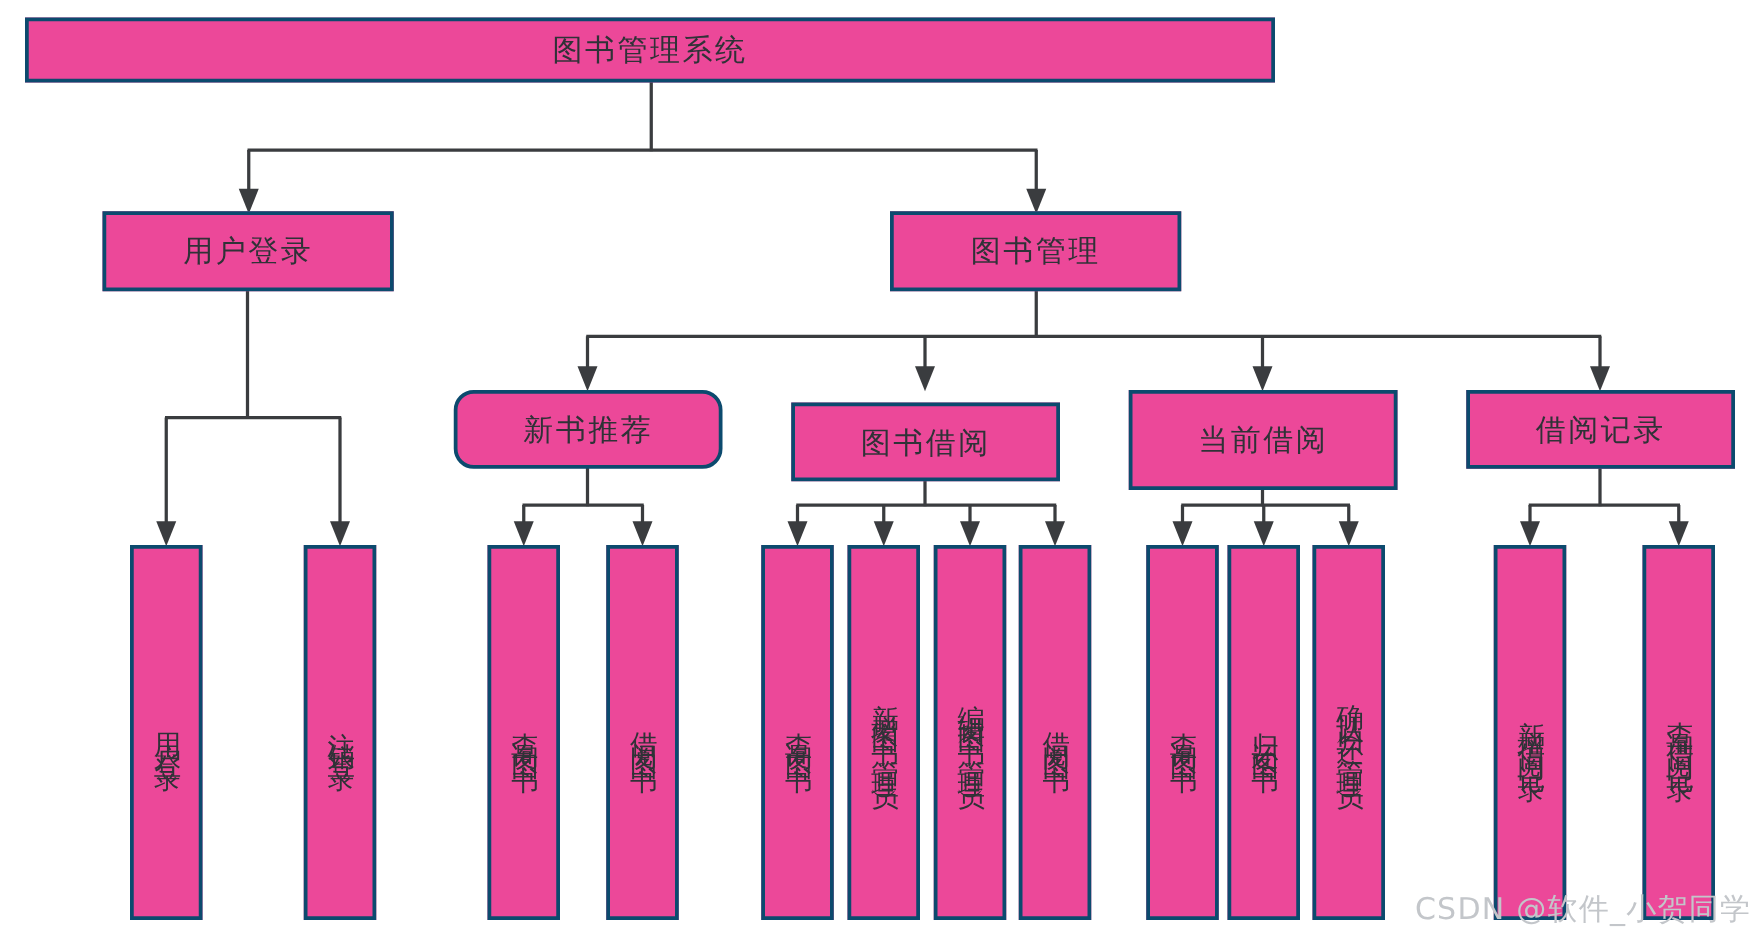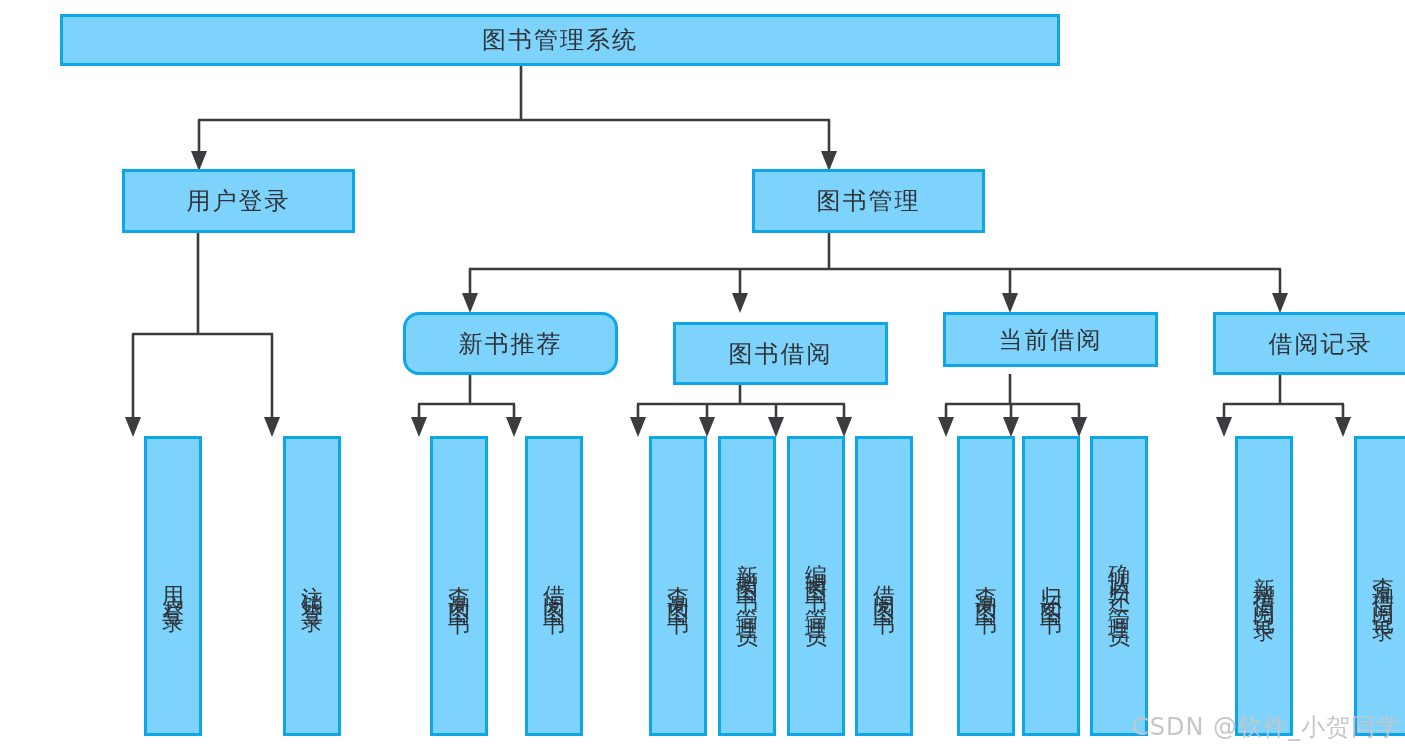--- a/index.html
+++ b/index.html
@@ -17,27 +17,26 @@
   }
   .connectors {
     position: absolute;
     left: 0;
     top: 0;
     pointer-events: none;
   }
   .node {
     position: absolute;
     box-sizing: border-box;
-    border: 3px solid #0ea5e9;
-    background: #7dd3fc;
+    border: 3px solid #0c4a6e;
+    background: #ec4899;
     display: flex;
     align-items: center;
     justify-content: center;
     color: #2f3237;
-    margin-left: 40px;
   }
   .hlabel {
     font-size: 24px;
     letter-spacing: 2px;
     white-space: nowrap;
   }
   .vnode {
     width: 58px;
     height: 300px;
   }
@@ -153,21 +152,21 @@
   <div class="node" style="left:712px; top:169px; width:233px; height:64px;">
     <span class="hlabel">图书管理</span>
   </div>
 
   <div class="node" style="left:363px; top:312px; width:215px; height:63px;border-radius:16px;">
     <span class="hlabel">新书推荐</span>
   </div>
   <div class="node" style="left:633px; top:322px; width:215px; height:63px;">
     <span class="hlabel">图书借阅</span>
   </div>
-  <div class="node" style="left:903px; top:312px; width:215px; height:55px;text-align:center;">
+  <div class="node" style="left:903px; top:312px; width:215px; height:80px;text-align:center;">
     <span class="hlabel">当前借阅</span>
   </div>
   <div class="node" style="left:1173px; top:312px; width:215px; height:63px;">
     <span class="hlabel">借阅记录</span>
   </div>
 
   <div class="node vnode" style="left:104px; top:436px;">
     <span class="vlabel">用户登录</span>
   </div>
   <div class="node vnode" style="left:243px; top:436px;">

